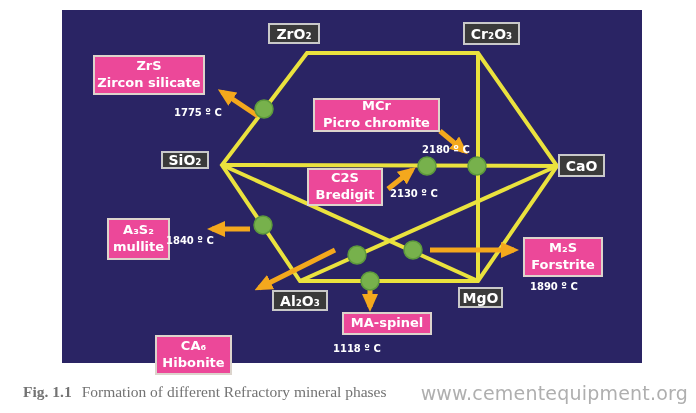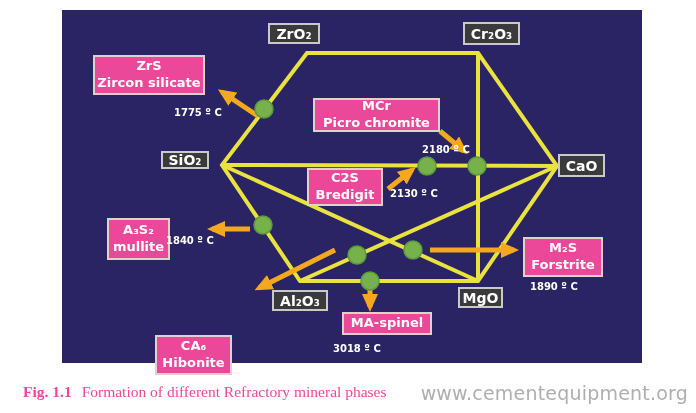--- a/index.html
+++ b/index.html
@@ -7,21 +7,21 @@
         font-family:"DejaVu Sans",sans-serif;}
   .panel{position:absolute;left:62px;top:10px;width:580px;height:353px;background:#2A2464;}
   .net{position:absolute;left:0;top:0;}
   .obox{position:absolute;background:#3A3A3A;border:2px solid #C9C9C9;color:#ffffff;
         font-weight:bold;font-size:14px;display:flex;align-items:center;justify-content:center;
         box-sizing:border-box;white-space:nowrap;}
   .pbox{position:absolute;background:#ec4899;border:2px solid #DCD4CC;color:#ffffff;
         font-weight:bold;font-size:13px;display:flex;flex-direction:column;align-items:center;
         justify-content:center;line-height:1.3;box-sizing:border-box;text-align:center;white-space:nowrap;}
   .temp{position:absolute;color:#ffffff;font-weight:bold;font-size:10px;white-space:nowrap;}
-  .caption{position:absolute;left:23px;top:383px;color:#ec4899;
+  .caption{position:absolute;left:23px;top:383px;color:#737373;
            font-family:"Liberation Serif",serif;font-size:15.5px;white-space:nowrap;}
   .caption .cap-label{font-weight:bold;margin-right:10px;}
   .watermark{position:absolute;right:8px;top:382px;color:#AFAFAF;font-weight:normal;
              font-size:19px;letter-spacing:0.2px;font-family:"DejaVu Sans",sans-serif;white-space:nowrap;}
 </style>
 </head>
 <body>
 
 <div class="page">
 
@@ -102,21 +102,21 @@
     </div>
     <div class="pbox" style="left:461px;top:227px;width:80px;height:40px;">
       <span>M₂S</span>
       <span>Forstrite</span>
     </div>
 
     <div class="temp" style="left:112px;top:97px;">1775 º C</div>
     <div class="temp" style="left:360px;top:134px;">2180 º C</div>
     <div class="temp" style="left:328px;top:178px;">2130 º C</div>
     <div class="temp" style="left:104px;top:225px;">1840 º C</div>
-    <div class="temp" style="left:271px;top:333px;">3018 º C</div>
+    <div class="temp" style="left:271px;top:333px;">1118 º C</div>
     <div class="temp" style="left:468px;top:271px;">1890 º C</div>
 
   </div>
 
   <div class="caption">
     <span class="cap-label">Fig. 1.1</span><span>Formation of different Refractory mineral phases</span>
   </div>
   <div class="watermark">www.cementequipment.org</div>
 
 </div>

